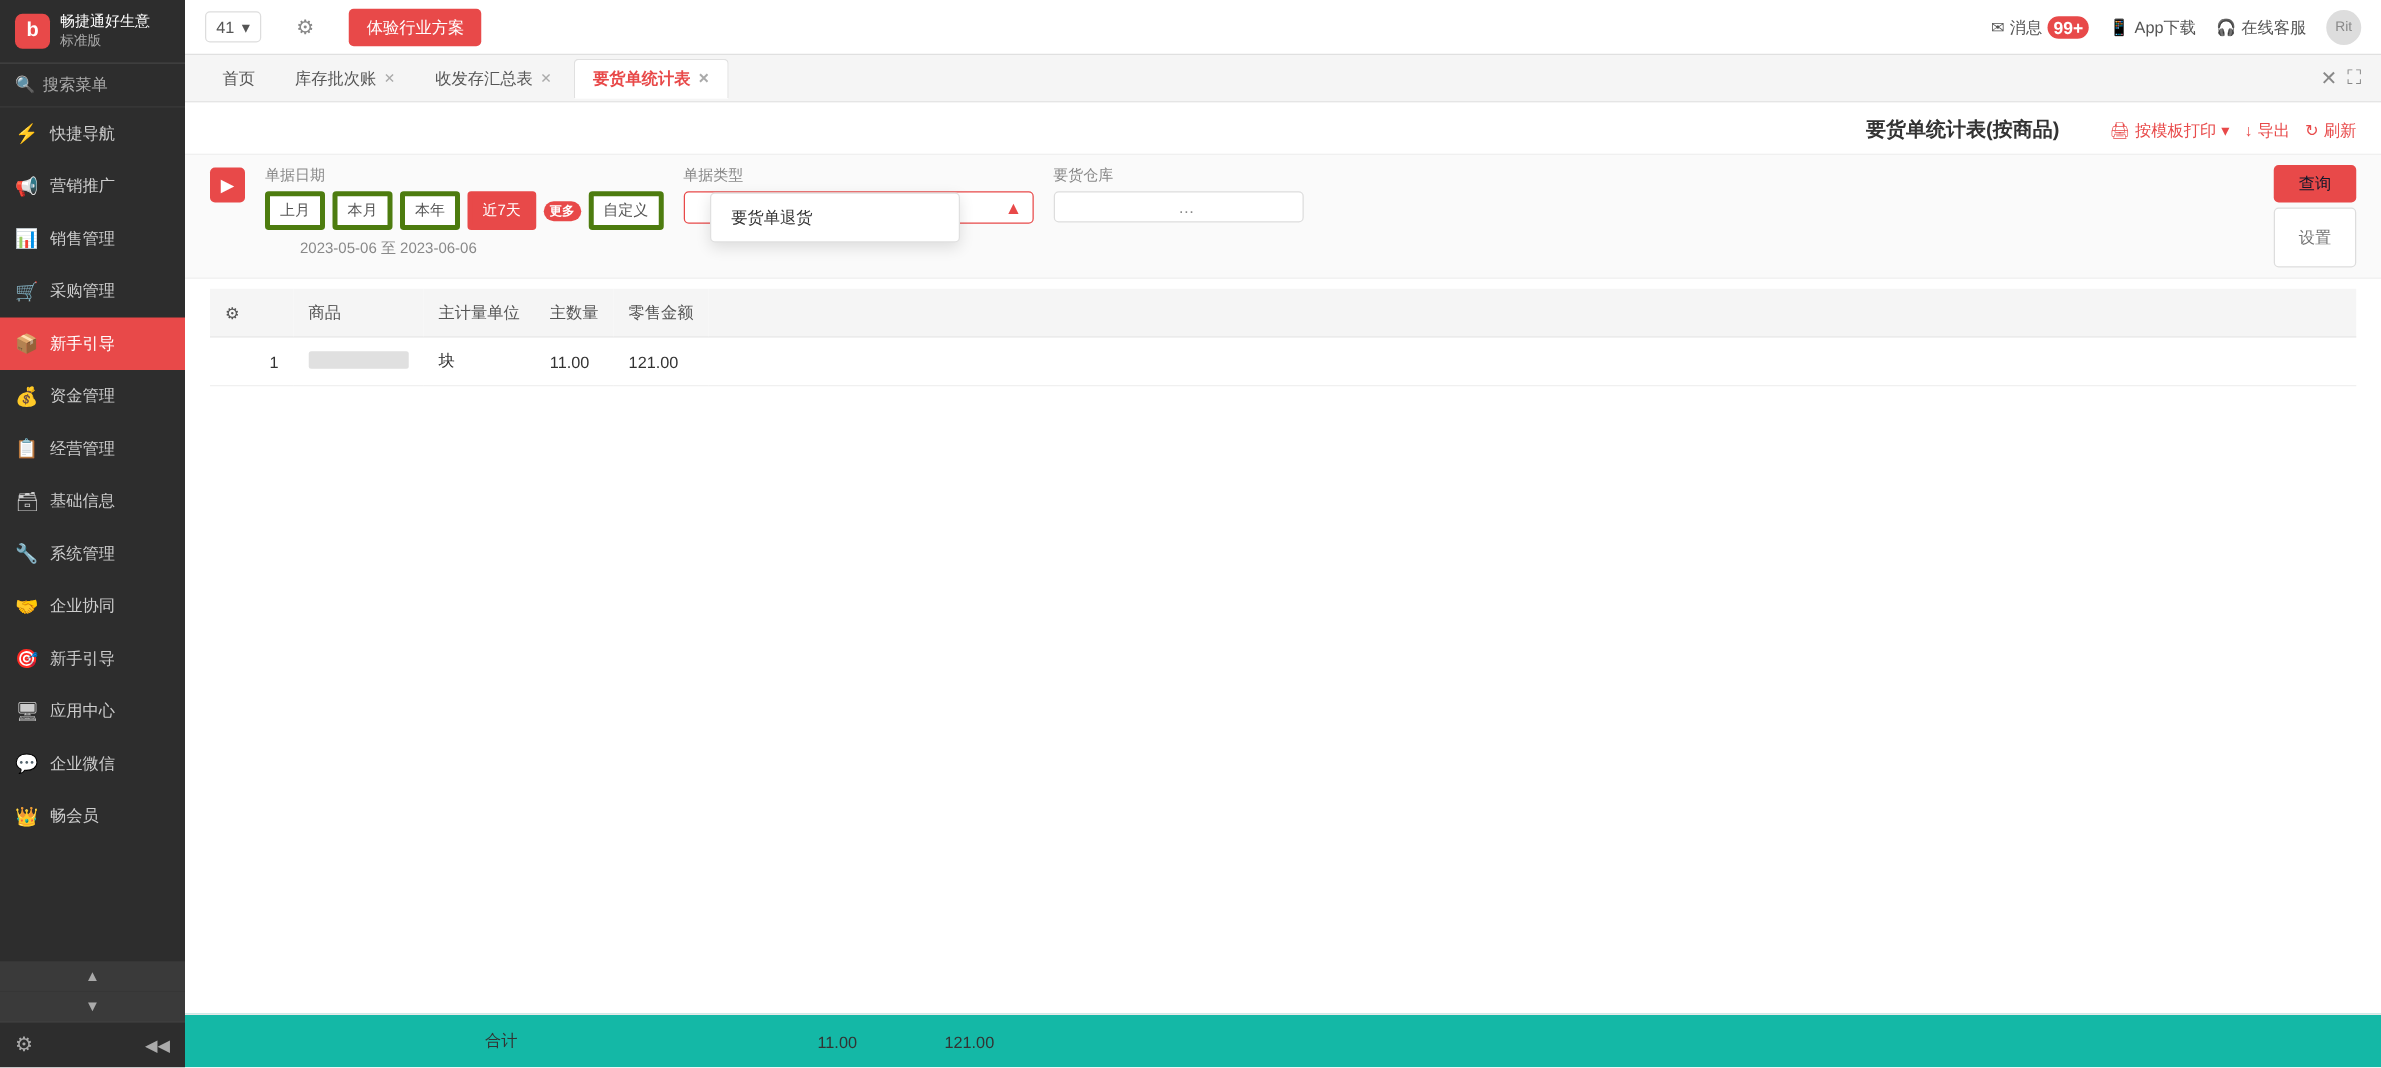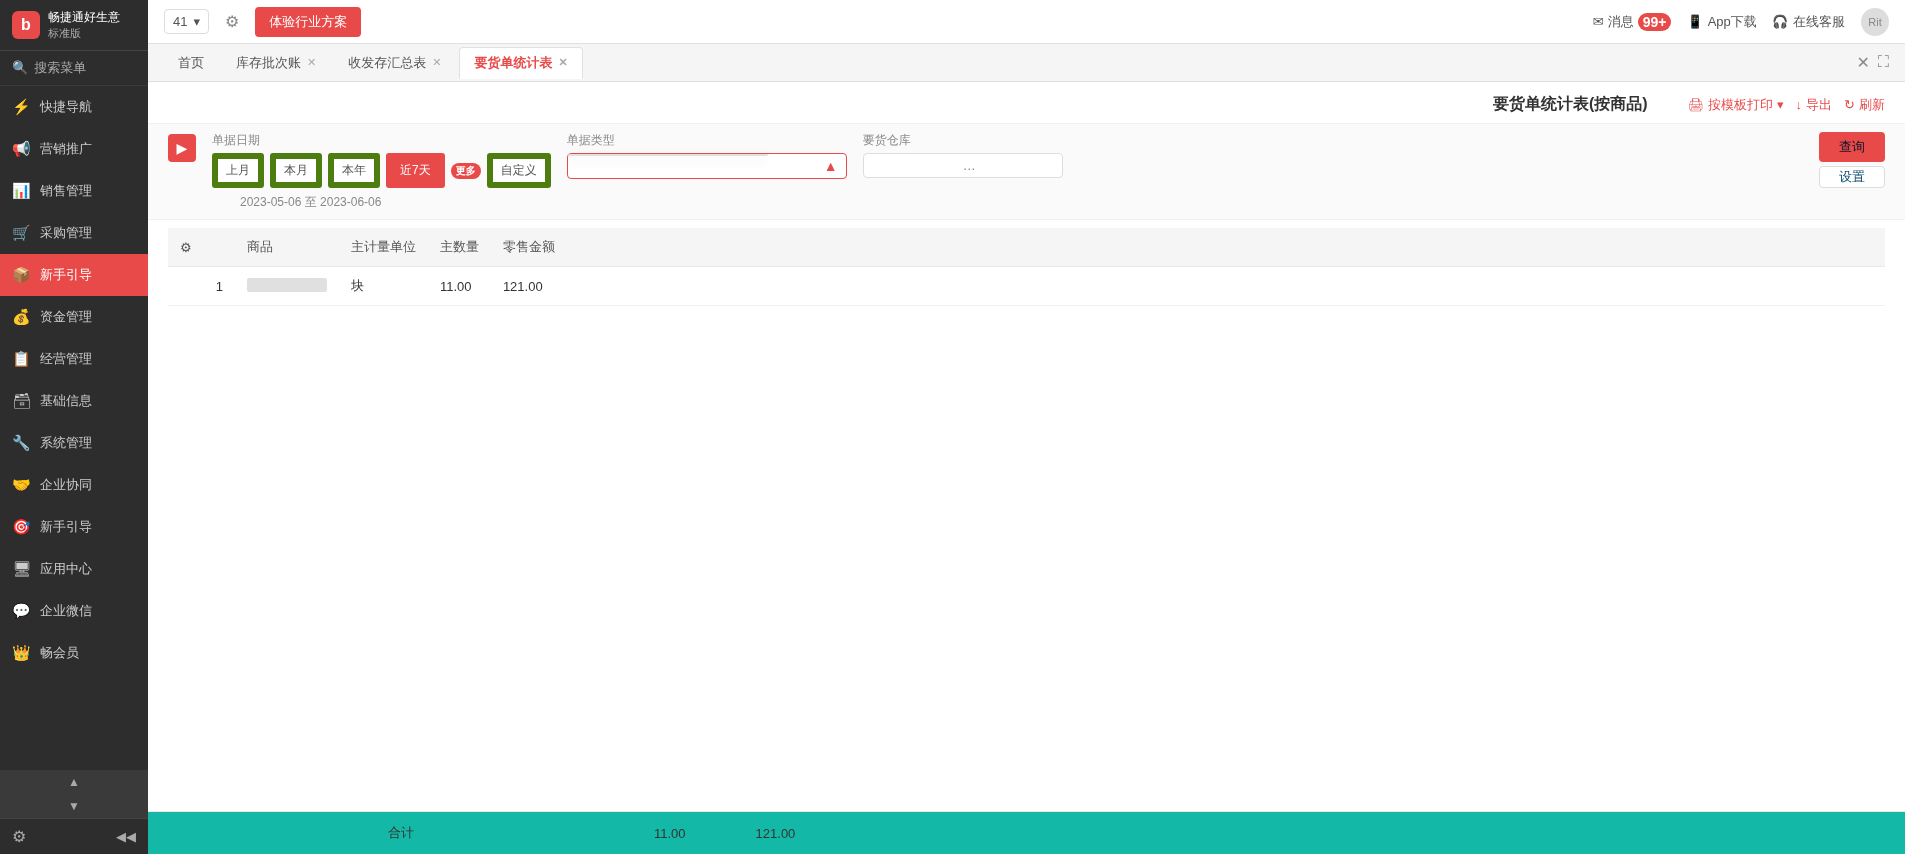--- a/index.html
+++ b/index.html
@@ -92,21 +92,21 @@
     .topbar {
       background: #fff;
       border-bottom: 1px solid #e0e0e0;
       display: flex;
       align-items: center;
       padding: 0 16px;
       height: 44px;
       flex-shrink: 0;
       justify-content: space-between;
     }
-    .topbar-left { display: flex; align-items: center; gap: 16px; }
+    .topbar-left { display: flex; align-items: center; gap: 28px; }
     .topbar-selector {
       display: flex;
       align-items: center;
       border: 1px solid #ddd;
       border-radius: 4px;
       padding: 4px 8px;
       font-size: 13px;
       color: #555;
       cursor: pointer;
       gap: 6px;
@@ -216,21 +216,21 @@
       gap: 4px;
     }
     .filter-label { font-size: 12px; color: #888; }
     .filter-date-row {
       display: flex;
       align-items: center;
       gap: 6px;
     }
     .filter-date-btn {
       padding: 3px 8px;
-      border: 6px solid #4d7c0f;
+      border: 4px solid #4d7c0f;
       border-radius: 3px;
       font-size: 12px;
       cursor: pointer;
       color: #555;
       background: #fff;
     }
     .filter-date-btn.active { background: #e84949; color: #fff; border-color: #e84949; }
     .filter-date-badge {
       background: #e84949;
       color: #fff;
@@ -285,24 +285,24 @@
       background: #e84949;
       color: #0f172a;
       border: none;
       border-radius: 4px;
       padding: 6px 20px;
       font-size: 13px;
       cursor: pointer;
     }
     .btn-setting {
       background: #fff;
-      color: #0c4a6e;
+      color: #737373;
       border: 1px solid #ddd;
       border-radius: 4px;
-      padding: 1px 18px;
+      padding: 14px 18px;
       font-size: 13px;
       cursor: pointer;
     }
 
     
     .dropdown-overlay {
       position: absolute;
       top: 72px;
       left: 420px;
       z-index: 1000;
@@ -557,20 +557,21 @@
         </div>
       </div>
 
       <div class="filter-actions">
         <button class="btn-query">查询</button>
         <button class="btn-setting">设置</button>
       </div>
     </div>
 
     <div class="dropdown-overlay">
+      <div class="dropdown-item">要货单退货</div>
     </div>
 
     <div class="table-wrapper">
       <table class="data-table">
         <thead>
           <tr>
             <th class="gear-th">⚙</th>
             <th></th>
             <th>商品</th>
             <th>主计量单位</th>

